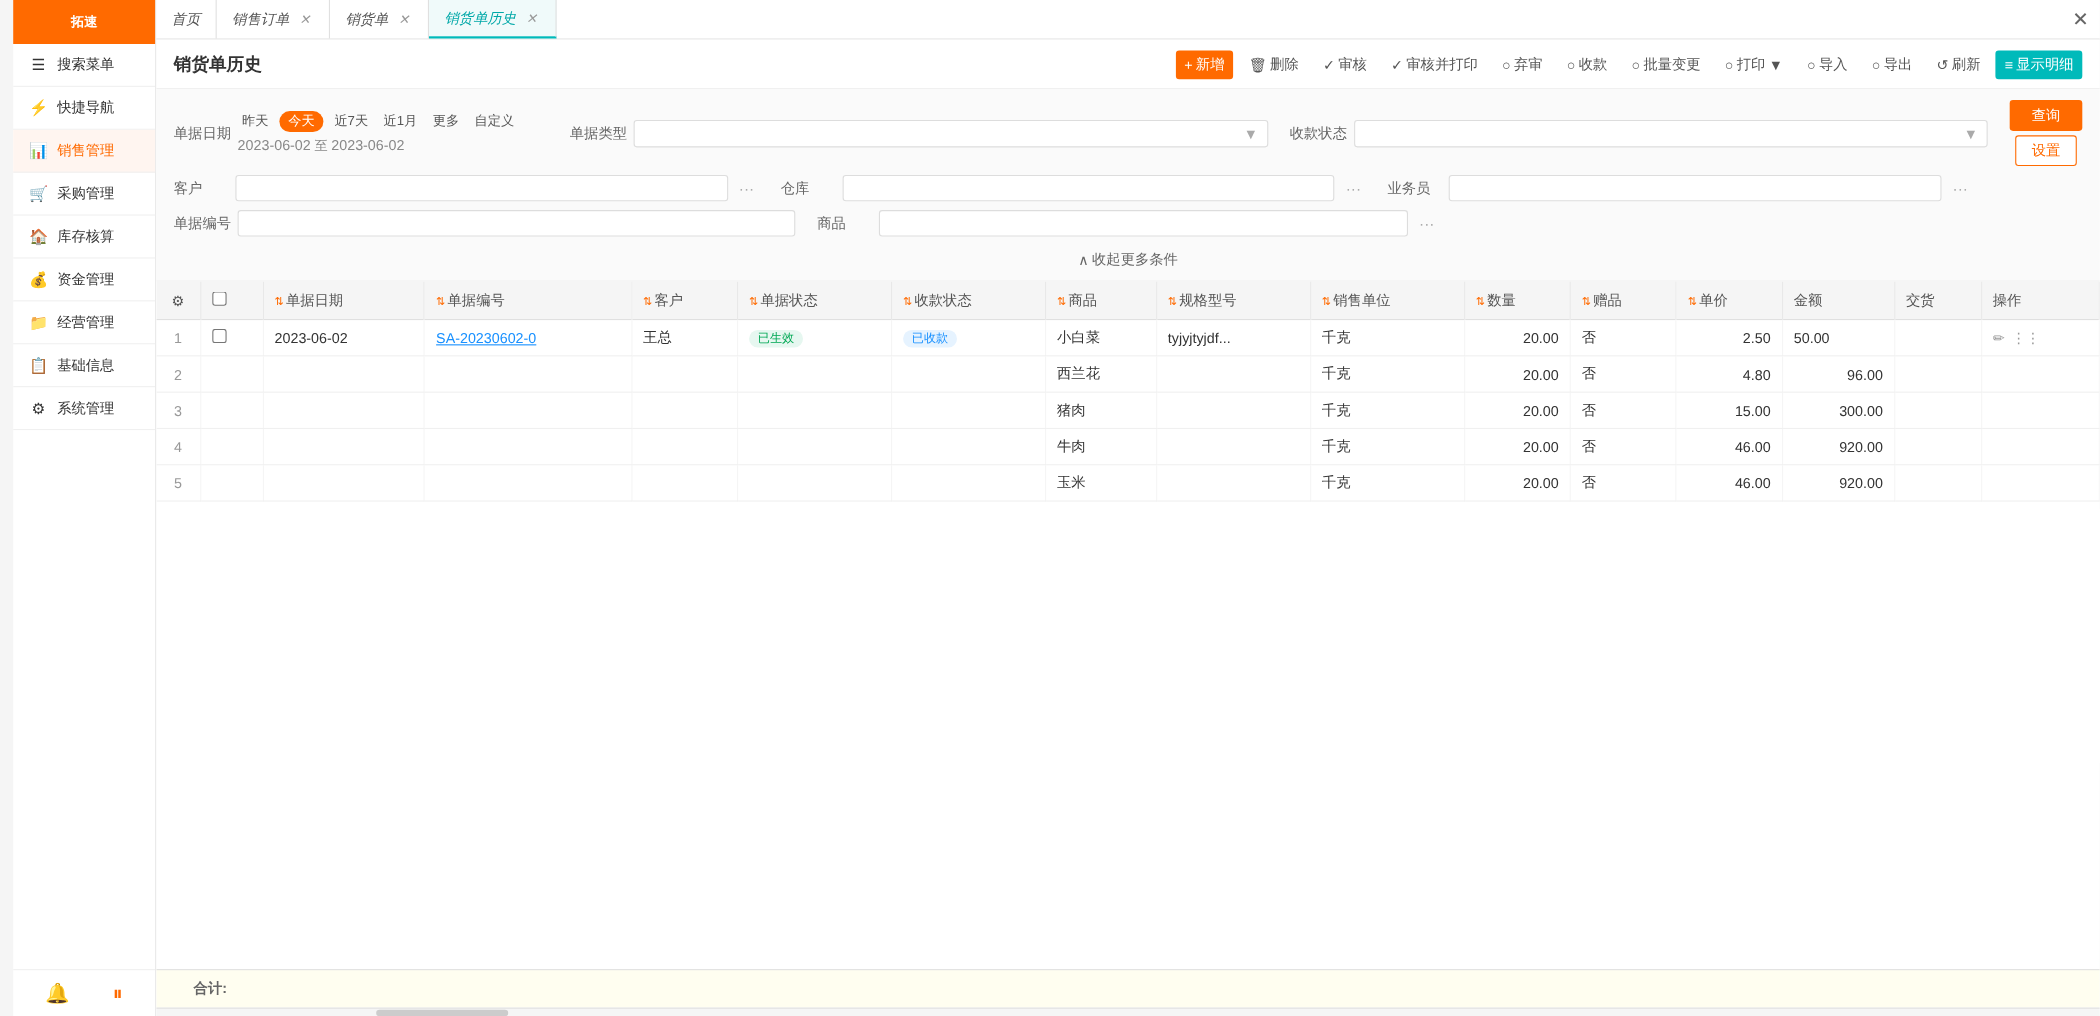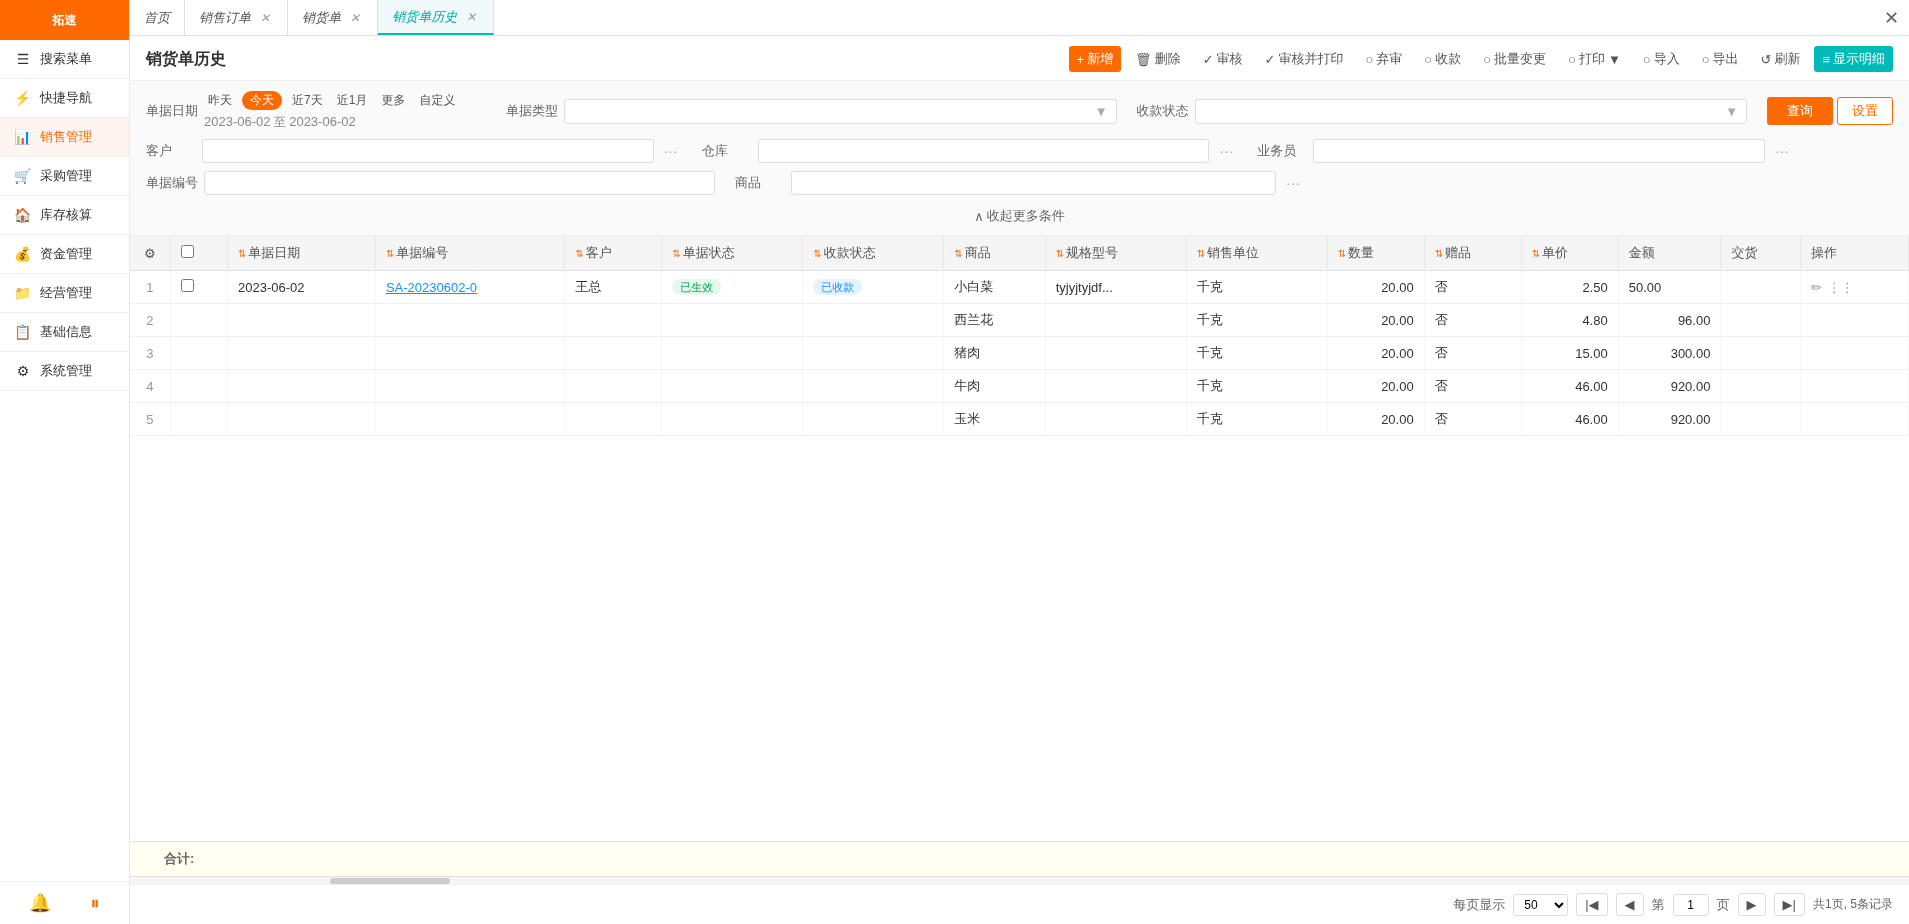--- a/index.html
+++ b/index.html
@@ -7,20 +7,21 @@
 
     
     .sidebar {
       width: 130px;
       background: #fff;
       border-right: 1px solid #e8e8e8;
       display: flex;
       flex-direction: column;
       flex-shrink: 0;
       height: 100%;
+      margin-left: 12px;
     }
     .sidebar-logo {
       height: 40px;
       background: #ff6a00;
       display: flex;
       align-items: center;
       justify-content: center;
       color: #fff;
       font-size: 12px;
       font-weight: bold;
@@ -526,21 +527,21 @@
         </div>
 
         <div class="filter-item">
           <span class="filter-label">收款状态</span>
           <div class="filter-select" style="min-width:200px;">
             <span></span>
             <span class="arrow">▼</span>
           </div>
         </div>
 
-        <div style="display:flex; flex-direction:row; gap:4px; align-items:flex-end; flex:0 0 auto;">
+        <div style="display:flex; flex-direction:column; gap:4px; align-items:center; flex:0 0 auto;">
           <button class="query-btn">查询</button>
           <button class="settings-btn">设置</button>
         </div>
       </div>
 
       <div class="filter-row">
 
         <div class="filter-item">
           <span class="filter-label">客户</span>
           <input class="filter-input" type="text" style="min-width: 120px;">
@@ -708,30 +709,14 @@
     </div>
 
     <div class="table-footer">
       <span class="total-label">合计:</span>
     </div>
 
     <div class="scrollbar-row">
       <div class="scrollbar-thumb"></div>
     </div>
 
-    <div class="pagination">
-      <span class="pagination-label">每页显示</span>
-      <select class="page-size-select">
-        <option>50</option>
-        <option>100</option>
-        <option>200</option>
-      </select>
-      <button class="page-btn">|◀</button>
-      <button class="page-btn">◀</button>
-      <span class="pagination-label">第</span>
-      <input class="page-input" type="text" value="1" style="">
-      <span class="pagination-label">页</span>
-      <button class="page-btn">▶</button>
-      <button class="page-btn">▶|</button>
-      <span class="page-info">共1页, 5条记录</span>
-    </div>
   </div>
 </div>
 
 </body></html>

